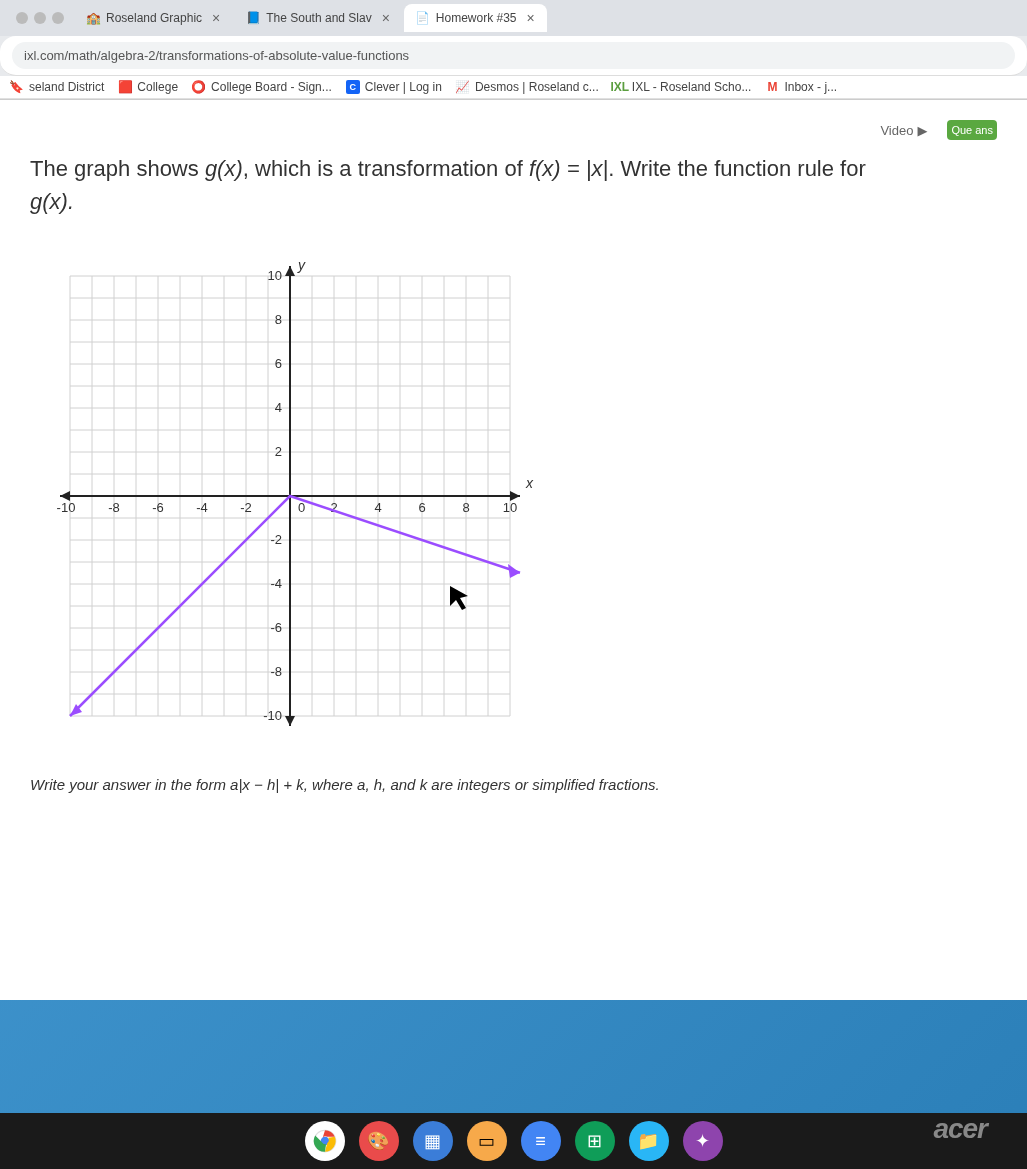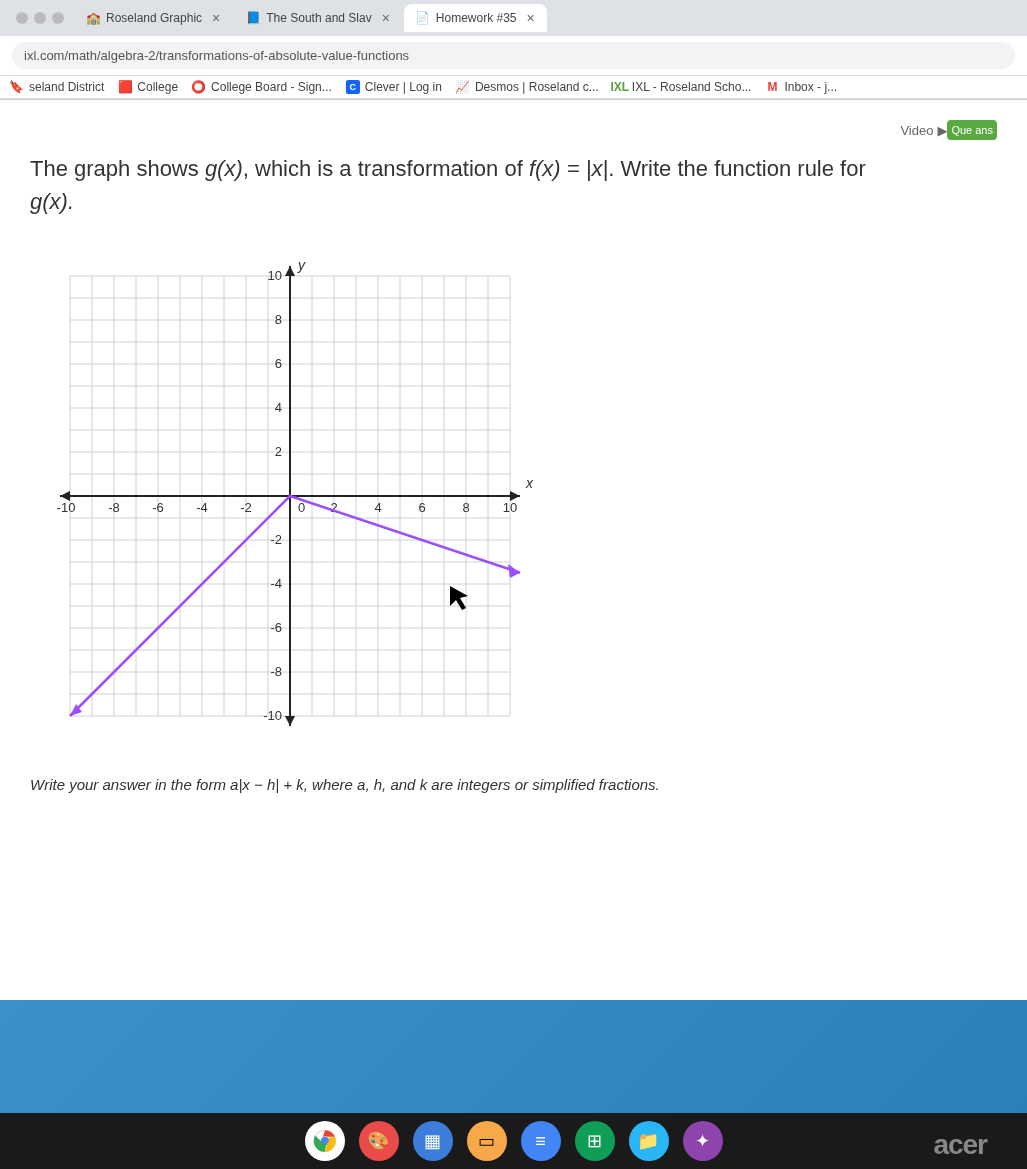--- a/index.html
+++ b/index.html
@@ -46,20 +46,21 @@
     }
     .tab.active { background: #fff; }
     .tab .favicon { width: 14px; height: 14px; flex-shrink: 0; }
     .tab .close { margin-left: 4px; color: #666; font-size: 14px; }
     .url-bar {
       display: flex;
       align-items: center;
       padding: 6px 12px;
       background: #fff;
       border-bottom: 1px solid #ddd;
+      border-radius: 16px;
     }
     .url-input {
       flex: 1;
       font-size: 13px;
       color: #555;
       padding: 6px 12px;
       background: #f1f3f4;
       border-radius: 14px;
       border: none;
     }
@@ -82,20 +83,21 @@
     .bm-icon { width: 14px; height: 14px; display: inline-flex; align-items: center; justify-content: center; }
     .content {
       background: #fff;
       margin: 0;
       padding: 20px 30px;
       min-height: 900px;
     }
     .top-row {
       display: flex;
       justify-content: flex-end;
+      gap: 20px;
       font-size: 13px;
       color: #666;
       margin-bottom: 8px;
     }
     .qa-box {
       background: #5aa840;
       color: #fff;
       padding: 4px 4px;
       border-radius: 4px;
       font-size: 11px;
@@ -143,24 +145,25 @@
       width: 40px; height: 40px;
       border-radius: 50%;
       background: #fff;
       display: flex;
       align-items: center;
       justify-content: center;
       font-size: 18px;
     }
     .brand {
       position: absolute;
-      bottom: 8px;
+      bottom: 24px;
       right: 40px;
       color: #888;
       font-size: 28px;
+      font-style: italic;
       font-weight: bold;
       letter-spacing: -1px;
     }
   </style>
 </head>
 <body>
 
 <div class="browser-chrome">
   <div class="tab-bar">
     <div class="window-controls">

